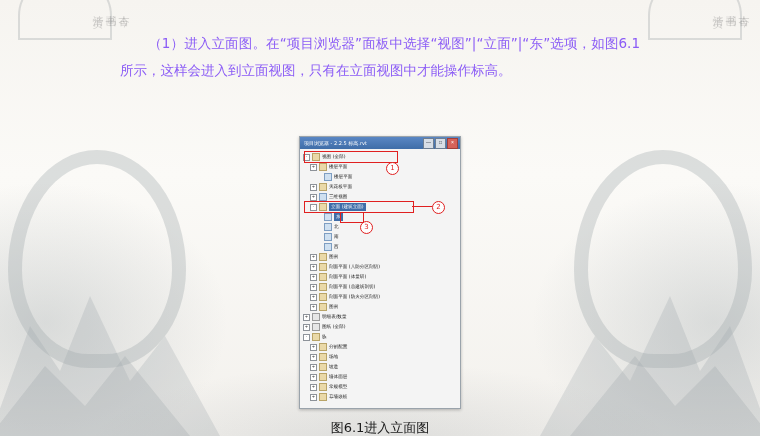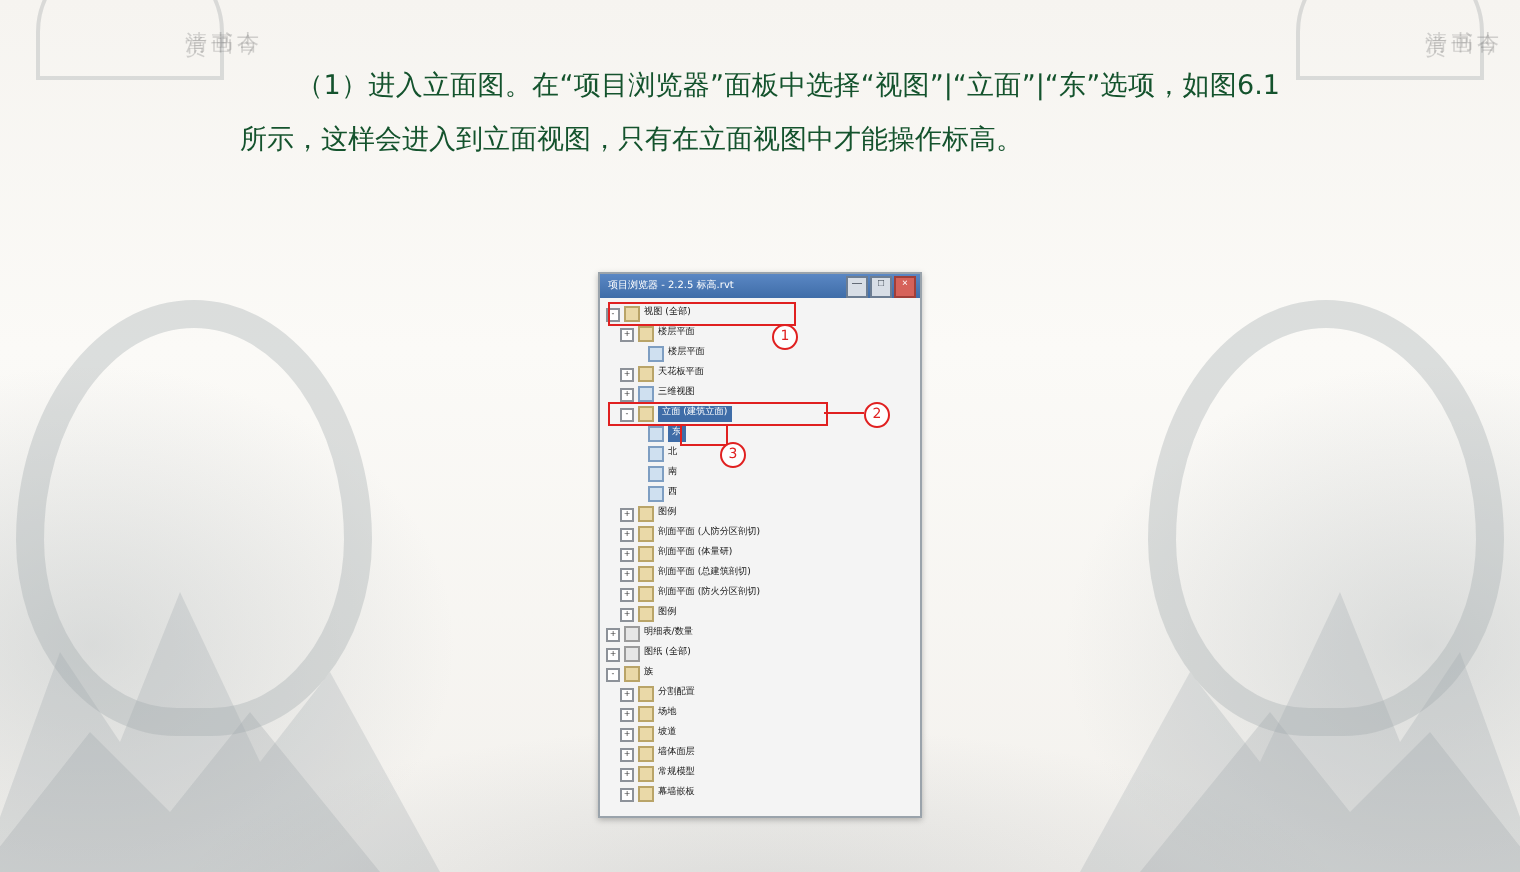--- a/index.html
+++ b/index.html
@@ -87,21 +87,21 @@
   .content {
     position: absolute;
     left: 120px;
     top: 30px;
     width: 520px;
   }
   .para {
     font-family: "DejaVu Sans", sans-serif;
     font-size: 13.5px;
     line-height: 27px;
-    color: #14532d;
+    color: #8b5cf6;
     text-align: justify;
     margin: 0;
     text-indent: 0;
   }
   .para .indent { display: inline-block; width: 28px; }
 
   
   .figure {
     position: absolute;
     left: 0;
@@ -403,15 +403,16 @@
       <div class="callout" style="left:86px; top:25px;">1</div>
 
       <div class="redbox" style="left:4px; top:64px; width:108px; height:10px;"></div>
       <div class="redline" style="left:112px; top:69px; width:20px;"></div>
       <div class="callout" style="left:132px; top:64px;">2</div>
 
       <div class="redbox" style="left:40px; top:75px; width:22px; height:9px;"></div>
       <div class="callout" style="left:60px; top:84px;">3</div>
     </div>
 
+    <div class="figure-caption">图6.1进入立面图</div>
   </div>
 
 </div>
 
 </body></html>

